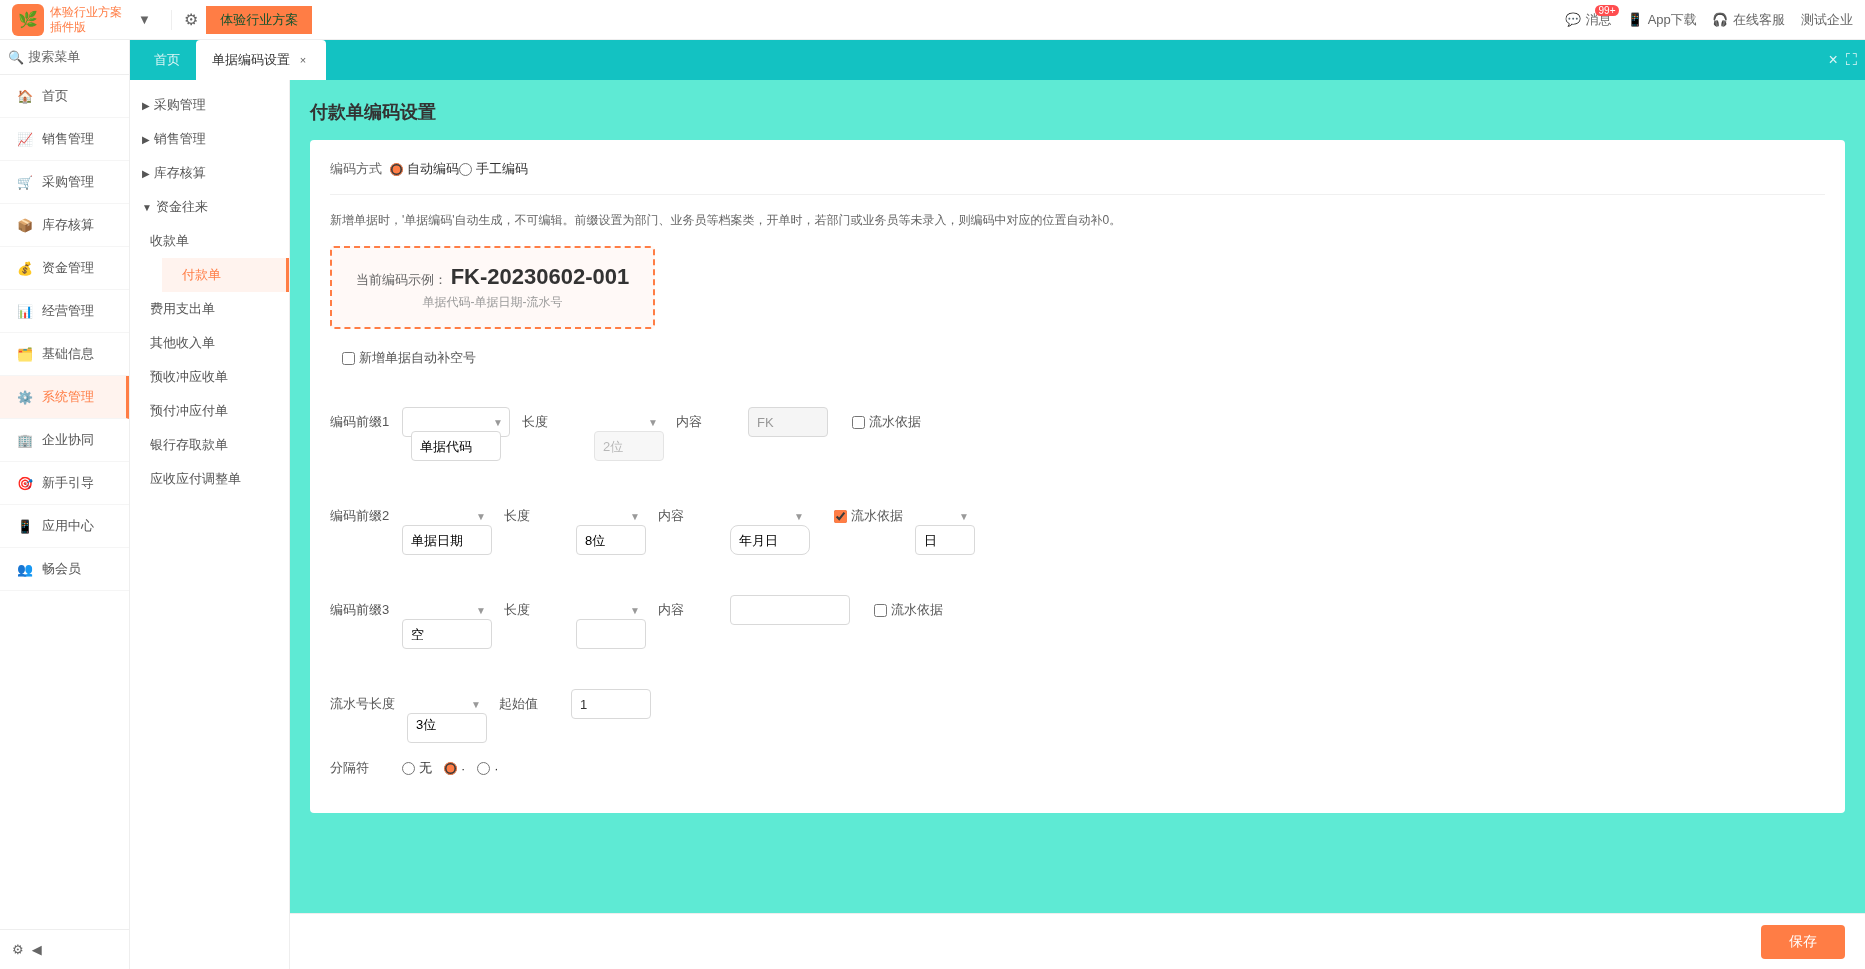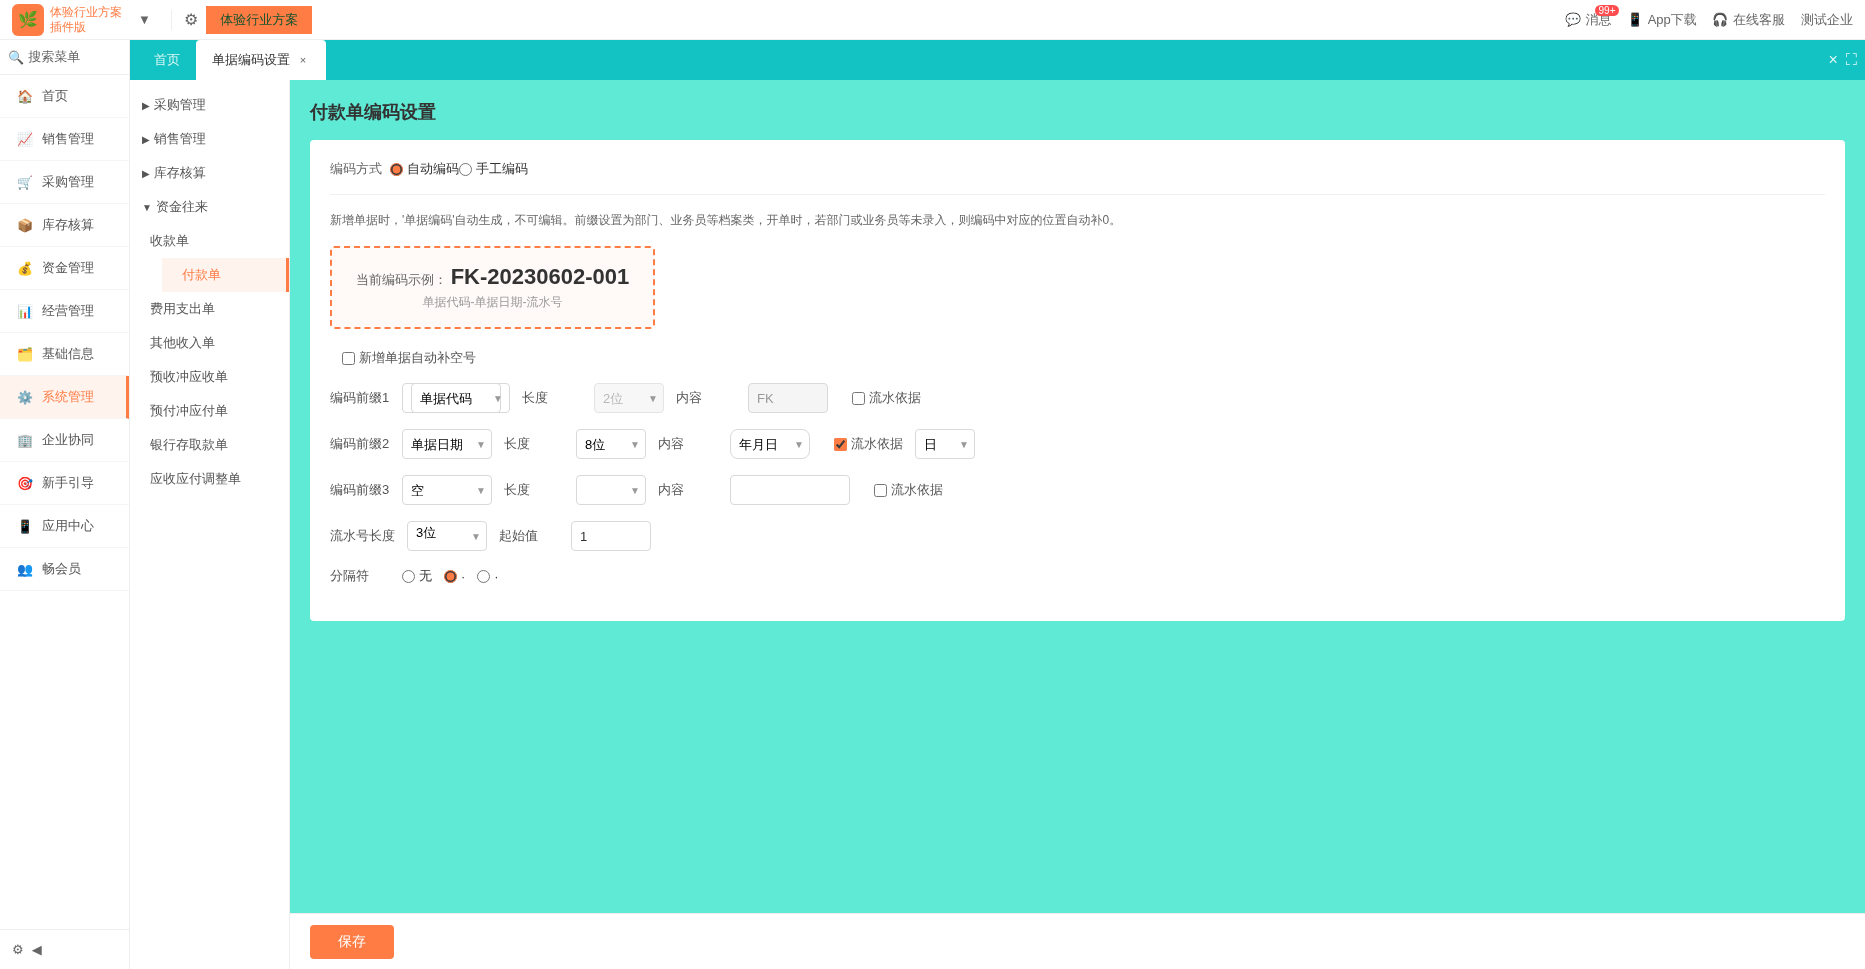--- a/index.html
+++ b/index.html
@@ -71,24 +71,24 @@
     .form-select { height: 30px; border: 1px solid #d9d9d9; border-radius: 4px; padding: 0 8px; font-size: 13px; color: #333; background: #fff; cursor: pointer; min-width: 90px; display: flex; align-items: center; justify-content: space-between; gap: 4px; }
     .form-input { height: 30px; border: 1px solid #d9d9d9; border-radius: 4px; padding: 0 8px; font-size: 13px; color: #333; background: #fff; min-width: 80px; }
     .form-input-disabled { background: #f5f5f5; color: #999; }
     .checkbox-wrap { display: flex; align-items: center; gap: 4px; font-size: 13px; color: #555; padding-left: 12px; }
     .checkbox-wrap input { accent-color: #ff7d45; }
 
     
     .separator-section { display: flex; align-items: center; gap: 12px; margin-bottom: 16px; }
 
     
-    .bottom-bar { height: 56px; background: #fff; border-top: 1px solid #eee; display: flex; align-items: center; padding: 0 20px; flex-shrink: 0; }
+    .bottom-bar { height: 56px; background: #fff; border-top: 1px solid #eee; display: flex; align-items: center; justify-content: flex-end; padding: 0 20px; flex-shrink: 0; }
     .save-btn { background: #ff7d45; color: white; border: none; border-radius: 4px; padding: 8px 28px; font-size: 14px; cursor: pointer; }
 
-    select { outline: none; }
+    select { outline: none; margin-top: 48px; }
     .select-wrapper { position: relative; display: inline-flex; align-items: center; }
     .select-wrapper select { appearance: none; padding-right: 20px; }
     .select-arrow { position: absolute; right: 6px; pointer-events: none; color: #999; font-size: 10px; }
 
     .content-main { display: flex; flex: 1; overflow: hidden; }
   </style>
 </head>
 <body>
 
 <div class="top-bar">

